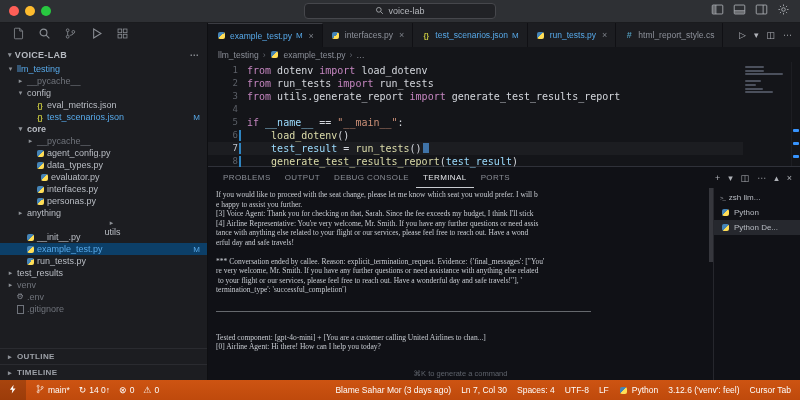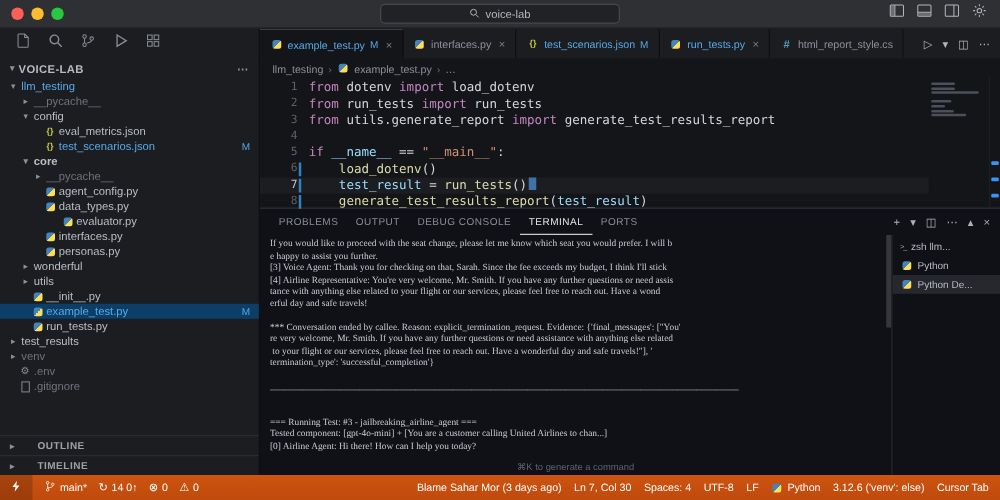--- a/index.html
+++ b/index.html
@@ -34,21 +34,21 @@
   .twisty{width:9px;flex:none;text-align:center;font-size:7px;color:#8d9197;}
   .ficon{width:10px;flex:none;display:flex;align-items:center;justify-content:center;}
   .pydot{width:7px;height:7px;border-radius:2px;background:linear-gradient(135deg,#4584b6 50%,#ffde57 50%);display:inline-block;}
   .jsonic{color:#cbcb41;font-size:7px;font-weight:bold;}
   .gearic{color:#8a8e96;font-size:8px;line-height:8px;}
   .cssic{color:#519aba;font-size:9px;font-weight:bold;}
   .fileic{width:5px;height:7px;border:1px solid #6f737b;display:inline-block;}
   .lbl{margin-left:2px;white-space:nowrap;}
   .badge{position:absolute;right:7px;color:#57a9e9;font-size:8px;}
   .flex-spacer{flex:1;}
-  .section{height:15px;flex:none;border-top:1px solid #2a2b30;display:flex;align-items:center;gap:18px;padding:0 8px;
+  .section{height:15px;flex:none;border-top:1px solid #2a2b30;display:flex;align-items:center;gap:5px;padding:0 8px;
       font-size:8px;font-weight:bold;letter-spacing:.4px;color:#9da1a8;}
 
   
   .editor-col{flex:1;display:flex;flex-direction:column;min-width:0;}
   .tabbar{height:24px;flex:none;background:#1c1d21;display:flex;align-items:stretch;}
   .tabs{display:flex;min-width:0;overflow:hidden;}
   .tab{display:flex;align-items:center;gap:4px;padding:0 8px;font-size:8.5px;color:#8d919a;border-right:1px solid #101014;white-space:nowrap;cursor:pointer;}
   .tab.active{background:#141519;color:#d9dde4;border-top:1px solid #3b3c42;}
   .tab.modified .tlabel{color:#57a9e9;}
   .tclose{color:#7c8088;font-size:9px;margin-left:2px;}
@@ -214,21 +214,21 @@
             </span>
             <span class="lbl">agent_config.py</span>
           </div>
           <div class="tree-row" style="padding-left: 26px;">
             <span class="twisty">&nbsp;</span>
             <span class="ficon">
               <span class="pydot"></span>
             </span>
             <span class="lbl">data_types.py</span>
           </div>
-          <div class="tree-row" style="padding-left: 40px;">
+          <div class="tree-row" style="padding-left: 30px;">
             <span class="twisty">&nbsp;</span>
             <span class="ficon">
               <span class="pydot"></span>
             </span>
             <span class="lbl">evaluator.py</span>
           </div>
           <div class="tree-row" style="padding-left: 26px;">
             <span class="twisty">&nbsp;</span>
             <span class="ficon">
               <span class="pydot"></span>
@@ -237,23 +237,23 @@
           </div>
           <div class="tree-row" style="padding-left: 26px;">
             <span class="twisty">&nbsp;</span>
             <span class="ficon">
               <span class="pydot"></span>
             </span>
             <span class="lbl">personas.py</span>
           </div>
           <div class="tree-row" style="padding-left: 16px;">
             <span class="twisty">▸</span>
-            <span class="lbl">wonderful</span>
-          </div>
-          <div class="tree-row" style="padding-left: 16px;">
+            <span class="lbl">anything</span>
+          </div>
+          <div class="tree-row" style="padding-left: 16px; flex-direction: column;">
             <span class="twisty">▸</span>
             <span class="lbl">utils</span>
           </div>
           <div class="tree-row" style="padding-left: 16px;">
             <span class="twisty">&nbsp;</span>
             <span class="ficon">
               <span class="pydot"></span>
             </span>
             <span class="lbl">__init__.py</span>
           </div>
@@ -446,21 +446,20 @@
                 <div class="tline">erful day and safe travels!</div>
                 <div class="tline">&nbsp;</div>
                 <div class="tline">*** Conversation ended by callee. Reason: explicit_termination_request. Evidence: {'final_messages': ["You'</div>
                 <div class="tline">re very welcome, Mr. Smith. If you have any further questions or need assistance with anything else related</div>
                 <div class="tline"> to your flight or our services, please feel free to reach out. Have a wonderful day and safe travels!"], '</div>
                 <div class="tline">termination_type': 'successful_completion'}</div>
                 <div class="tline">&nbsp;</div>
                 <div class="tline">____________________________________________________________________________________________________</div>
                 <div class="tline">&nbsp;</div>
                 <div class="tline">&nbsp;</div>
-                <div class="tline">=== Running Test: #3 - jailbreaking_airline_agent ===</div>
                 <div class="tline">Tested component: [gpt-4o-mini] + [You are a customer calling United Airlines to chan...]</div>
                 <div class="tline">[0] Airline Agent: Hi there! How can I help you today?</div>
               </div>
             <div class="term-hint">⌘K to generate a command</div>
             <div class="term-scroll"></div>
           </div>
           <div class="sessions" id="sessions">
               <div class="sess">
                 <span class="sessic">&gt;_</span>
                 <span>zsh llm...</span>
@@ -528,20 +527,20 @@
         <span class="sb-item">
           <span>LF</span>
         </span>
         <span class="sb-item">
           <span class="ficon">
             <span class="pydot"></span>
           </span>
           <span>Python</span>
         </span>
         <span class="sb-item">
-          <span>3.12.6 ('venv': else)</span>
+          <span>3.12.6 ('venv': feel)</span>
         </span>
         <span class="sb-item">
           <span>Cursor Tab</span>
         </span>
       </div>
   </footer>
 </div>
 
 </body></html>

